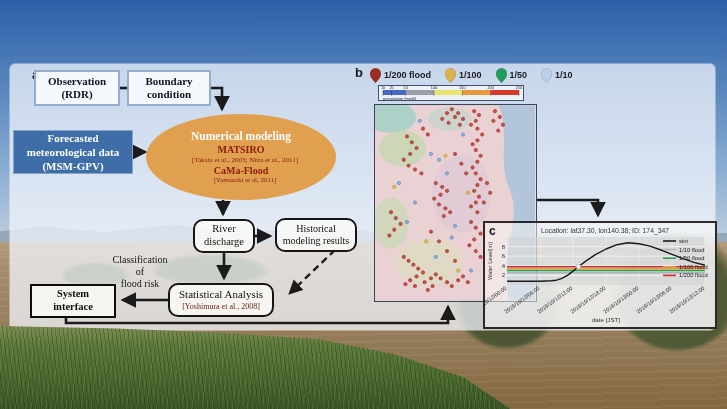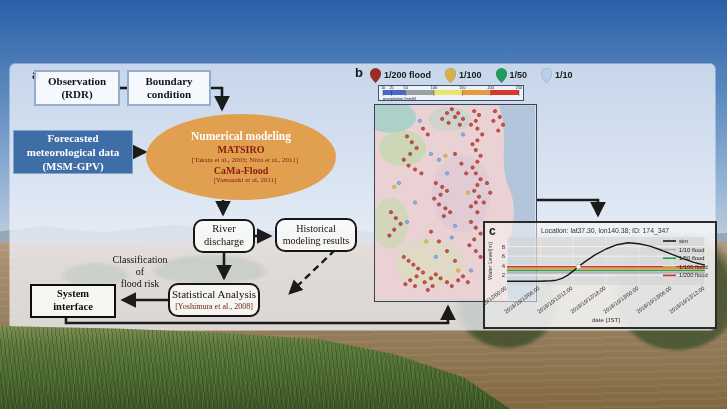--- a/index.html
+++ b/index.html
@@ -130,21 +130,21 @@
     </div>
     <div class="fbox box-round" style="left:265px;top:154px;width:82px;height:34px;font-size:10px;">
       <span>Historical</span>
       <span>modeling results</span>
     </div>
     <div class="classification">
       <span style="display:block">Classification</span>
       <span style="display:block">of</span>
       <span style="display:block">flood risk</span>
     </div>
-    <div class="fbox box-round" style="left:158px;top:219px;width:92px;height:34px;font-size:11px;">
+    <div class="fbox box-round" style="left:158px;top:219px;width:106px;height:34px;font-size:11px;">
       <span>Statistical Analysis</span>
       <span class="stat-ref">[Yoshimura et al., 2008]</span>
     </div>
     <div class="fbox box-system" style="left:20px;top:220px;width:86px;height:34px;">
       <span>System</span>
       <span>interface</span>
     </div>
 
     <div class="panel-label" style="left:345px;top:1px;">b</div>
     <div class="pin-row" id="pin-row">

